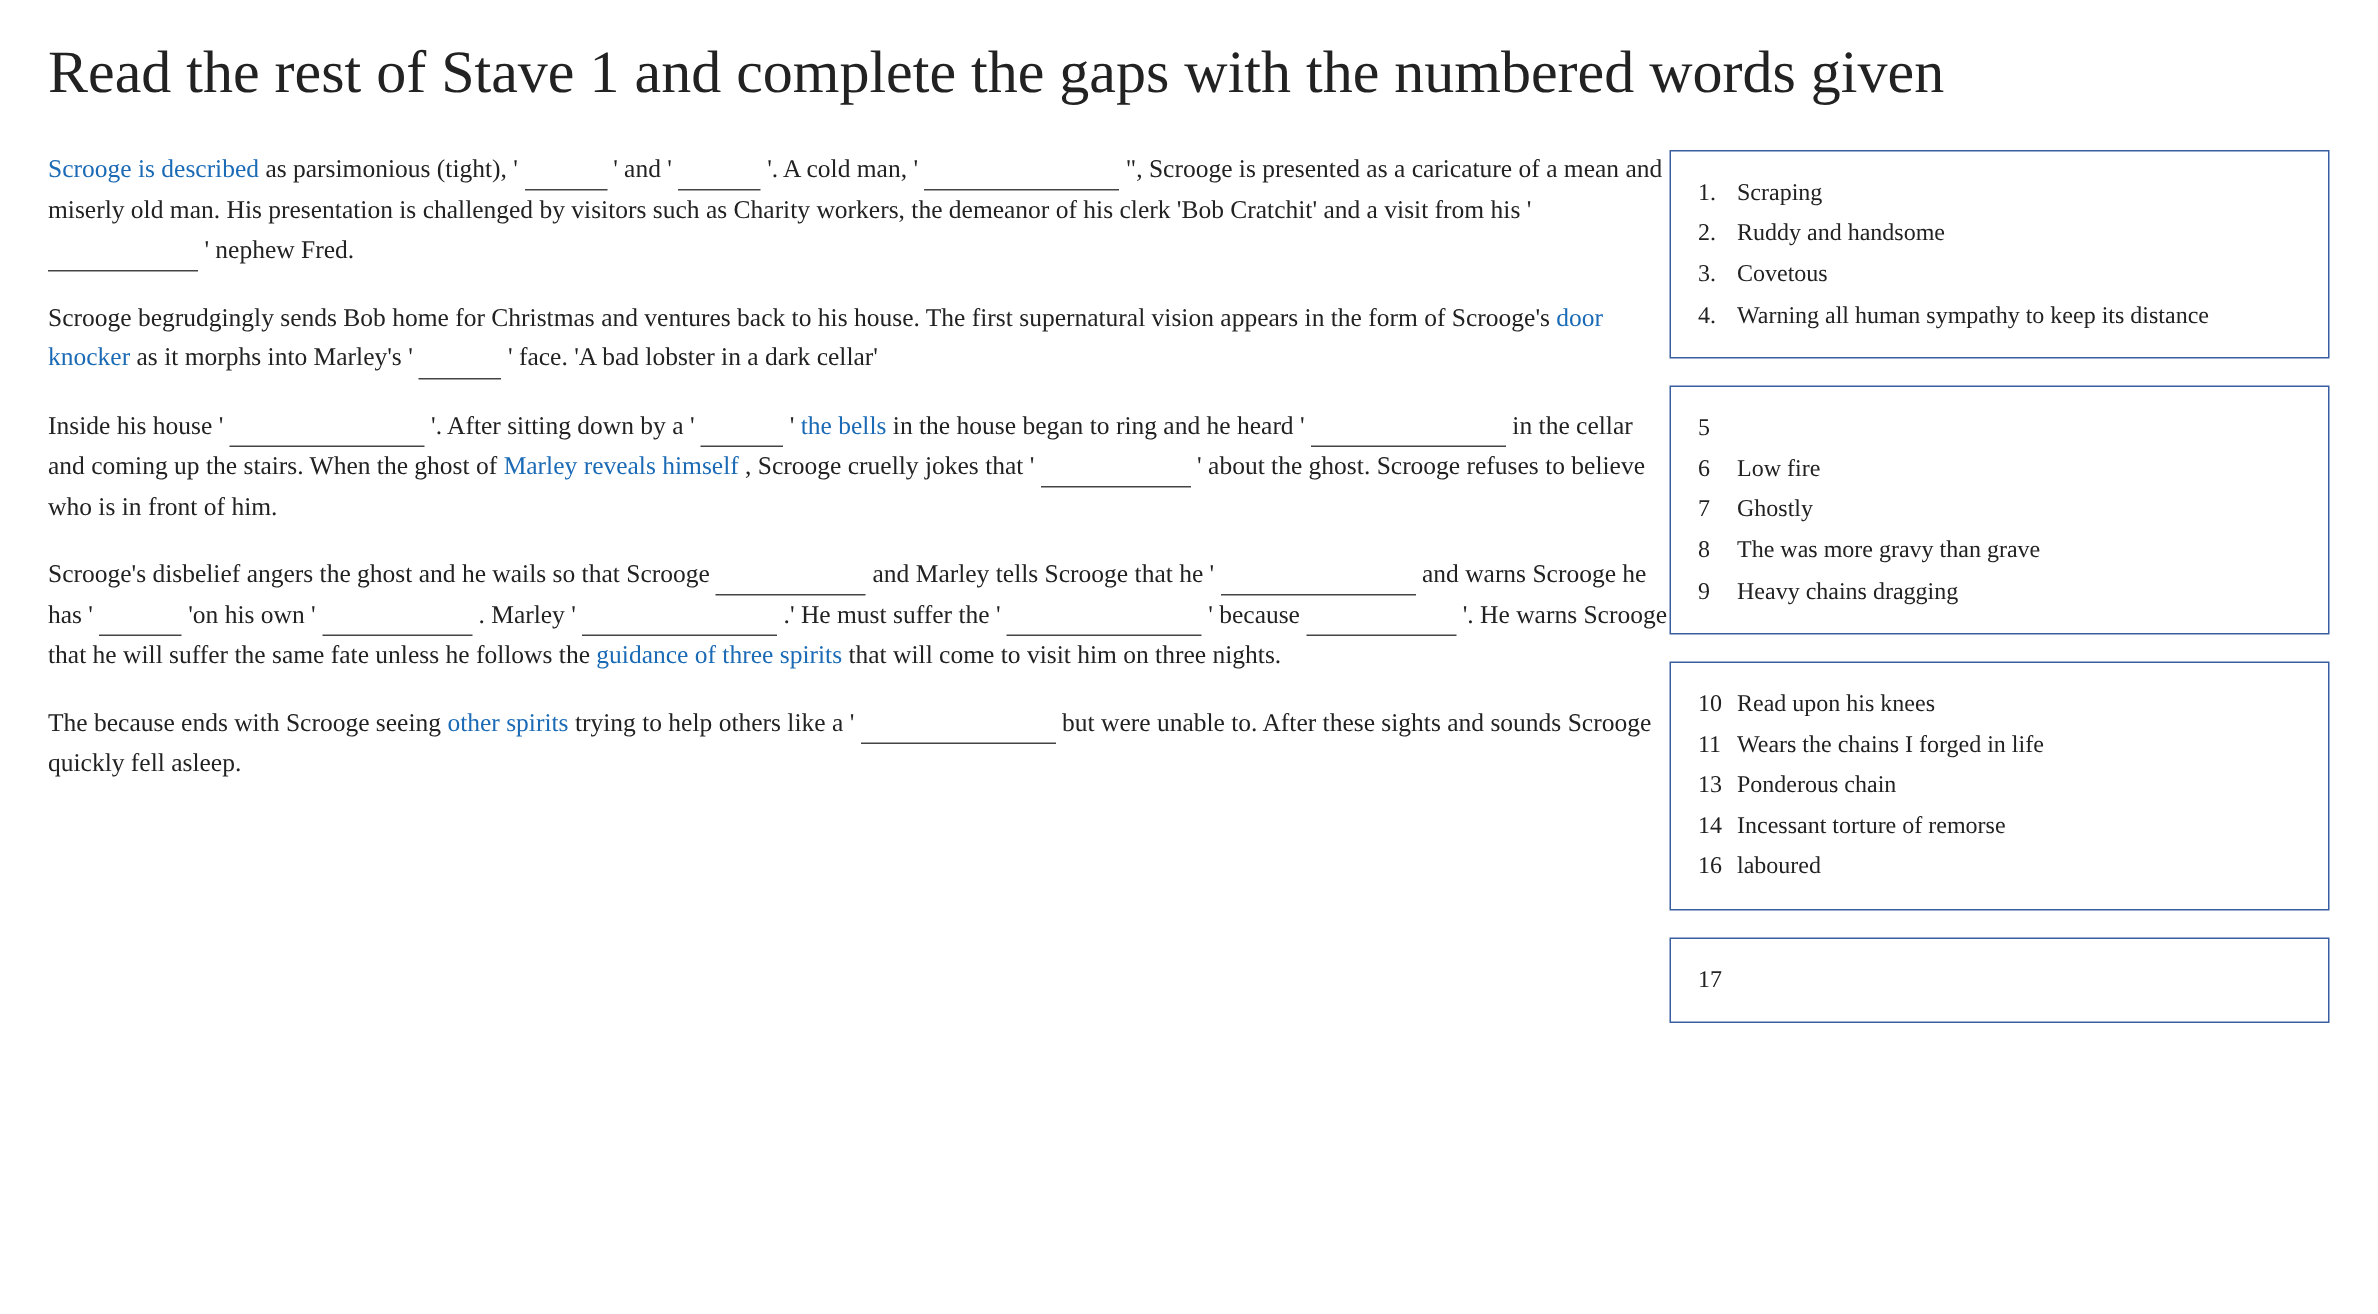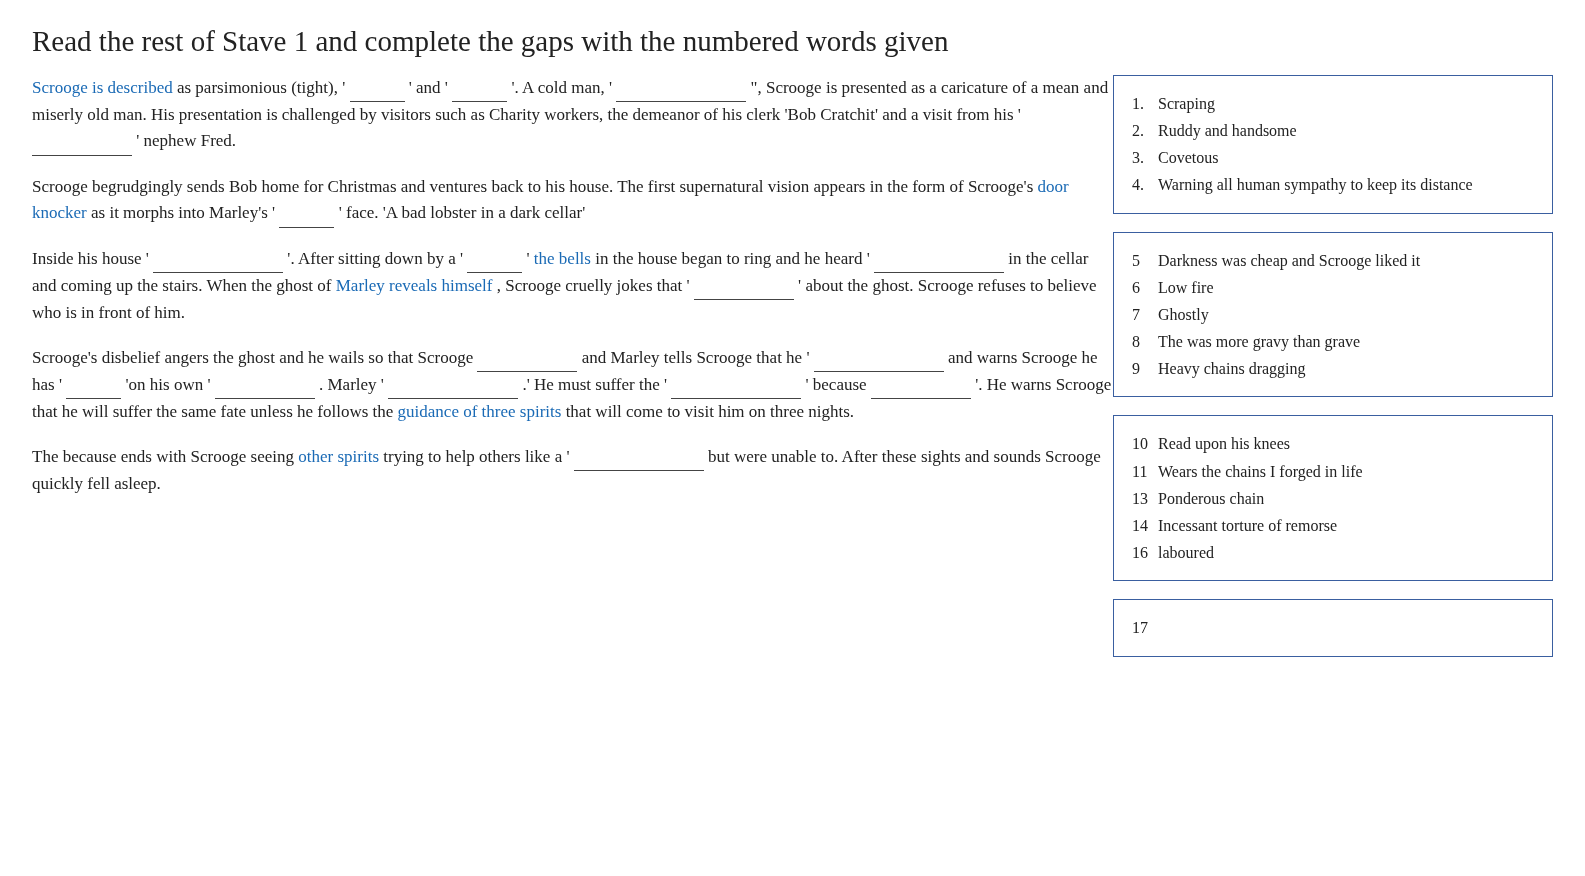--- a/index.html
+++ b/index.html
@@ -5,23 +5,23 @@
     * { box-sizing: border-box; margin: 0; padding: 0; }
     body {
       font-family: Georgia, 'Times New Roman', serif;
       background: #ffffff;
       color: #222;
       padding: 24px 32px;
       font-size: 17px;
       line-height: 1.55;
     }
     h1 {
-      font-size: 29px;
+      font-size: 40px;
       font-weight: normal;
-      margin-bottom: 16px;
+      margin-bottom: 28px;
       line-height: 1.2;
     }
     .main-layout {
       display: flex;
       align-items: flex-start;
     }
     .left-col {
       flex: 1 1 0;
       min-width: 0;
     }
@@ -157,21 +157,20 @@
       </div>
       <div class="numbered-item">
         <span class="num">4.</span>
         <span>Warning all human sympathy to keep its distance</span>
       </div>
     </div>
 
     <div class="word-box">
       <div class="numbered-item">
         <span class="num">5</span>
-        <span>Darkness was cheap and Scrooge liked it</span>
       </div>
       <div class="numbered-item">
         <span class="num">6</span>
         <span>Low fire</span>
       </div>
       <div class="numbered-item">
         <span class="num">7</span>
         <span>Ghostly</span>
       </div>
       <div class="numbered-item">

